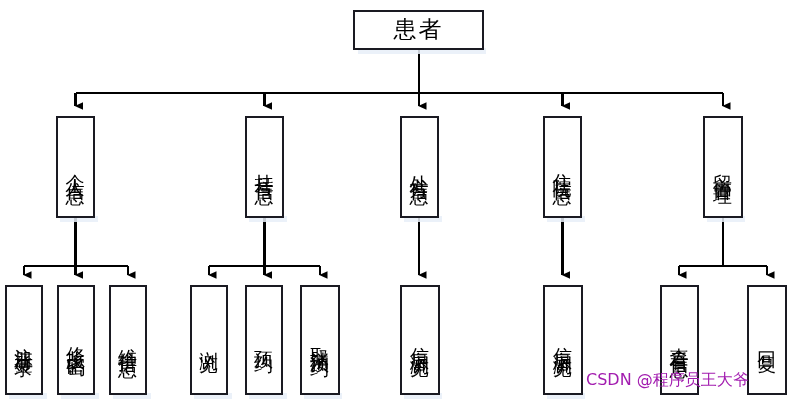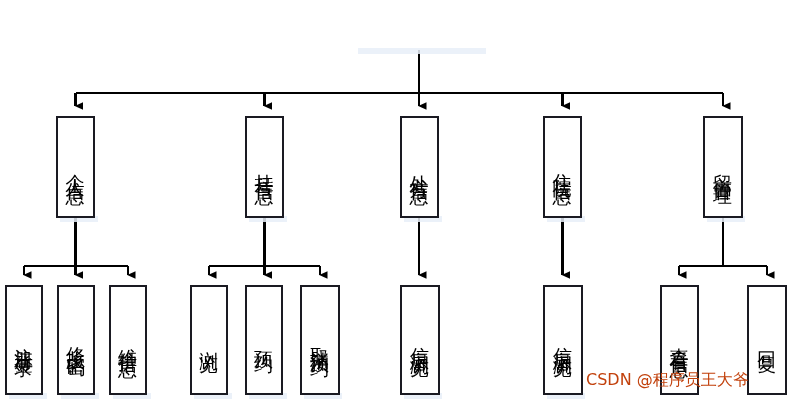--- a/index.html
+++ b/index.html
@@ -68,21 +68,21 @@
     z-index: 1;
     background: #e8eef8;
     opacity: .85;
   }
   #watermark {
     position: absolute;
     z-index: 5;
     left: 586px;
     top: 370px;
     font-size: 16px;
-    color: #c2410c;
+    color: #a21caf;
     white-space: nowrap;
     font-family: "DejaVu Sans", "Liberation Sans", sans-serif;
     pointer-events: none;
   }
 </style>
 </head>
 <body>
 
 <div id="diagram-root">
 
@@ -135,20 +135,23 @@
 
       <path d="M 562.5 218 L 562.5 275" marker-end="url(#arrow)"></path>
 
       <path d="M 723 218 L 723 266"></path>
       <path d="M 679 266 L 767 266"></path>
       <path d="M 679 266 L 679 275" marker-end="url(#arrow)"></path>
       <path d="M 767 266 L 767 275" marker-end="url(#arrow)"></path>
     </g>
   </svg>
 
+  <div class="node root" style="left:353px;top:10px;width:131px;height:40px;">
+    <span class="node-label">患者</span>
+  </div>
 
   <div class="node lvl2 vertical" style="left:56px;top:116px;width:39px;height:102px;">
     <span class="node-label">个人信息</span>
   </div>
   <div class="node lvl2 vertical" style="left:245px;top:116px;width:39px;height:102px;">
     <span class="node-label">挂号信息</span>
   </div>
   <div class="node lvl2 vertical" style="left:400px;top:116px;width:39px;height:102px;">
     <span class="node-label">处方信息</span>
   </div>

